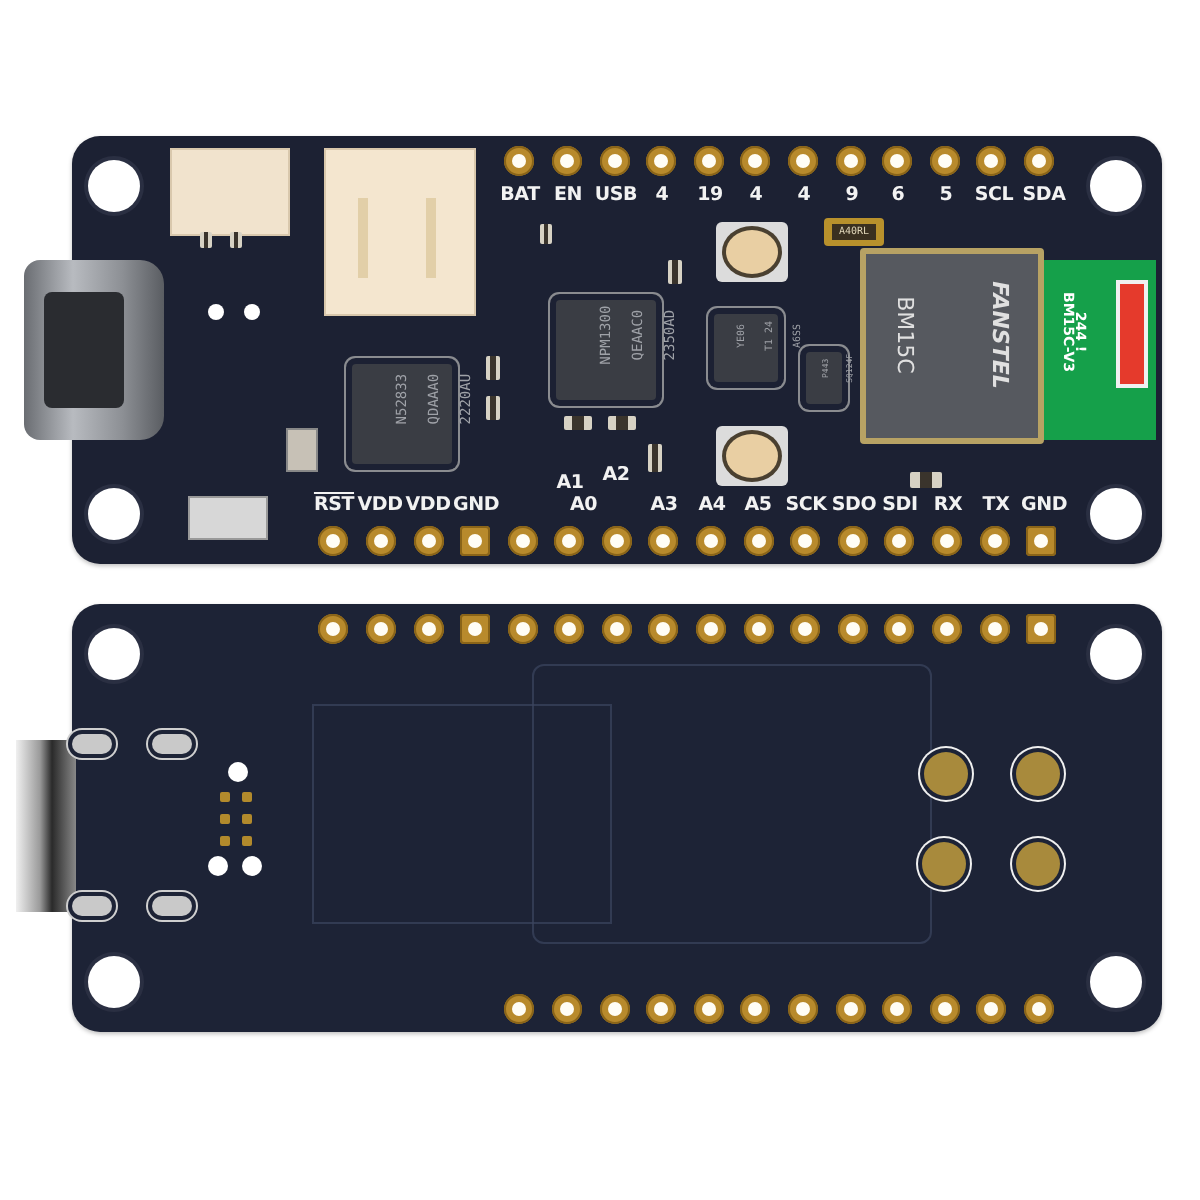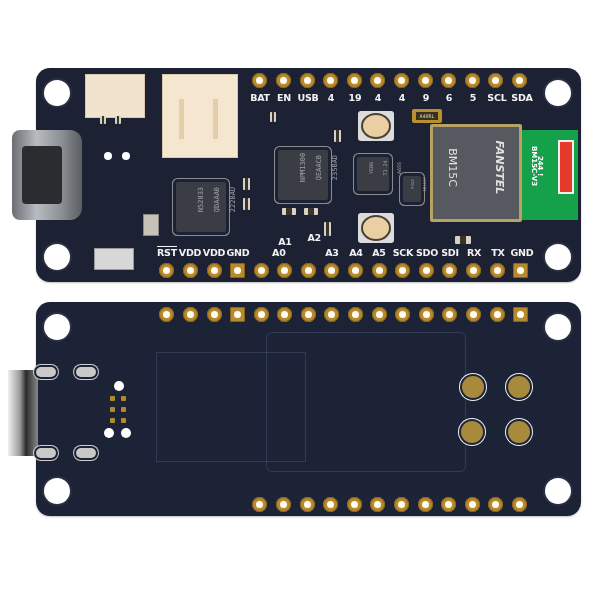--- a/index.html
+++ b/index.html
@@ -182,23 +182,23 @@
   <span class="label" style="left:473px; top:92px;">5</span>
   <span class="label" style="left:497px; top:92px;">SCL</span>
   <span class="label" style="left:522px; top:92px;">SDA</span>
 </div>
 
 <div>
   <span class="label overline" style="left:167px; top:247px;">RST</span>
   <span class="label" style="left:190px; top:247px;">VDD</span>
   <span class="label" style="left:214px; top:247px;">VDD</span>
   <span class="label" style="left:238px; top:247px;">GND</span>
-  <span class="label" style="left:261px; top:247px;padding-left:24px;">A0</span>
+  <span class="label" style="left:274px; top:247px;padding-left:24px;">A0</span>
   <span class="label" style="left:285px; top:236px;">A1</span>
-  <span class="label" style="left:308px; top:232px;text-align:right;">A2</span>
+  <span class="label" style="left:308px; top:232px;">A2</span>
   <span class="label" style="left:332px; top:247px;">A3</span>
   <span class="label" style="left:356px; top:247px;text-align:center;">A4</span>
   <span class="label" style="left:379px; top:247px;">A5</span>
   <span class="label" style="left:403px; top:247px;">SCK</span>
   <span class="label" style="left:427px; top:247px;">SDO</span>
   <span class="label" style="left:450px; top:247px;">SDI</span>
   <span class="label" style="left:474px; top:247px;">RX</span>
   <span class="label" style="left:498px; top:247px;">TX</span>
   <span class="label" style="left:522px; top:247px;">GND</span>
 </div>

